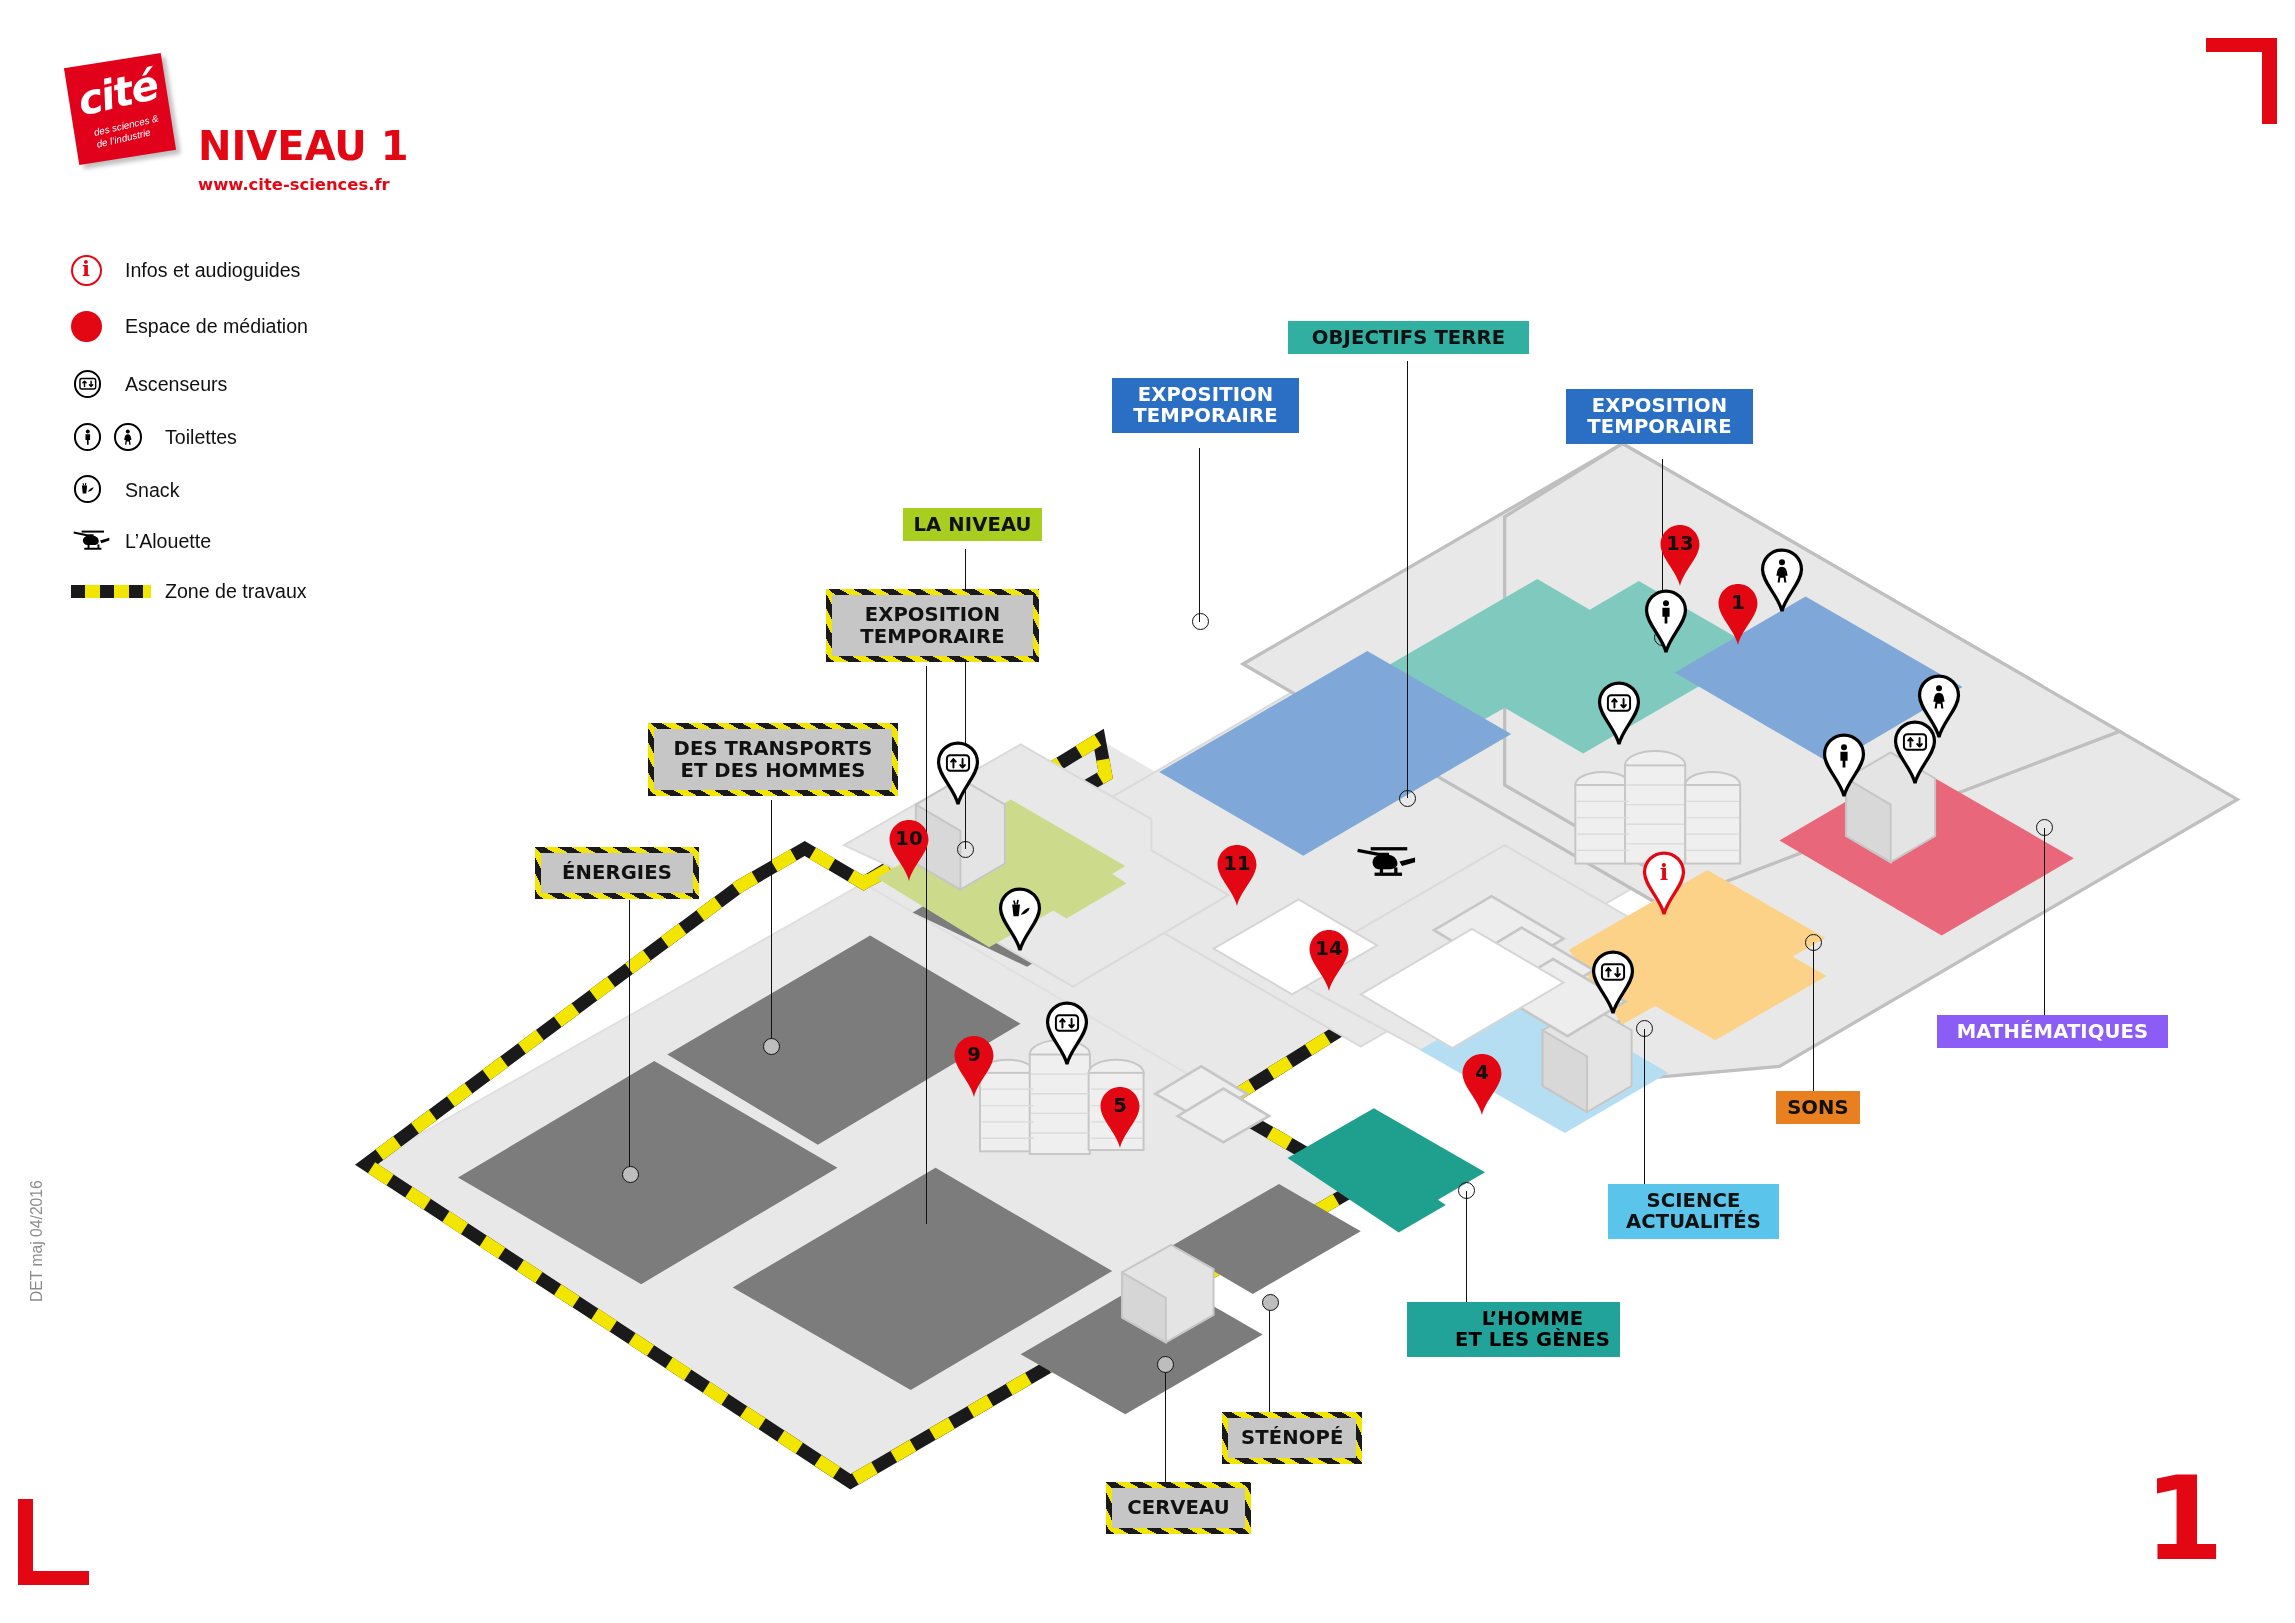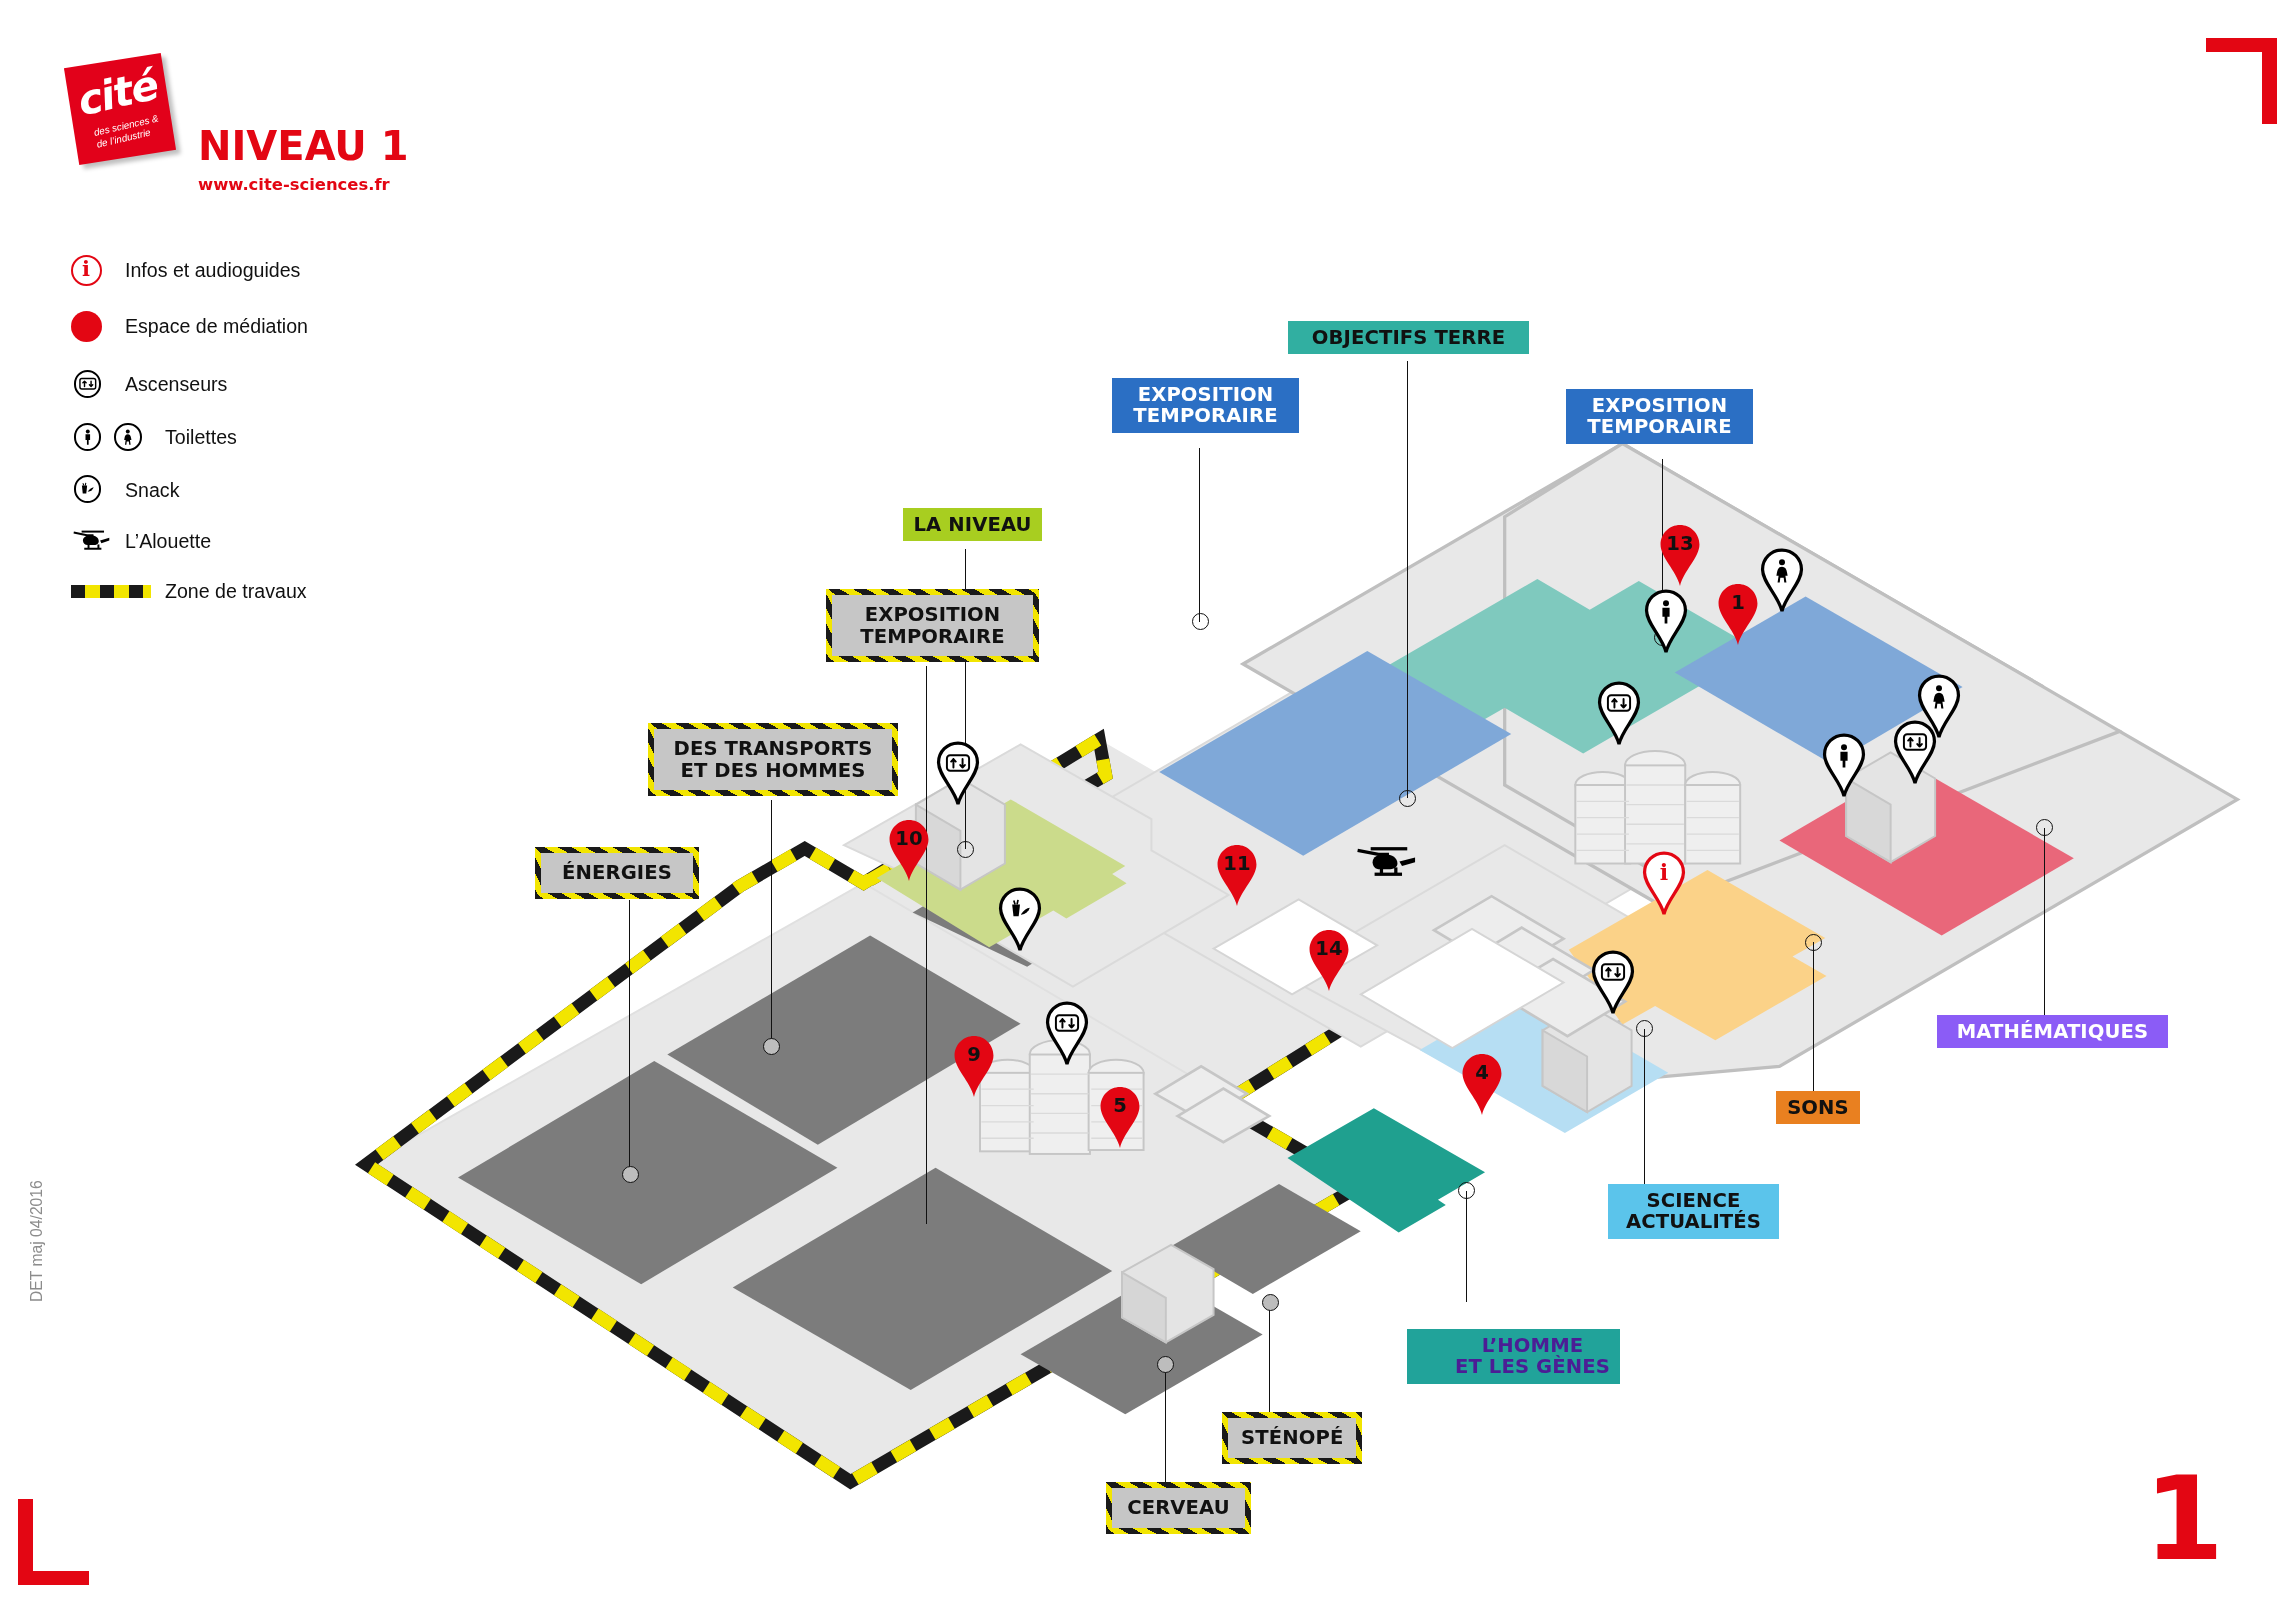--- a/index.html
+++ b/index.html
@@ -322,21 +322,21 @@
       <div class="mlabel lab-color" style="left: 1937px; top: 1015px; min-width: 231px; background: #8b5cf6; color: rgb(255, 255, 255);">MATHÉMATIQUES</div>
       <div class="lead" style="left: 1813px; top: 942px; height: 149px;"></div>
       <div class="leadpt" style="left: 1805px; top: 934px;"></div>
       <div class="mlabel lab-color" style="left: 1776px; top: 1091px; min-width: 84px; background: rgb(233, 128, 32); color: rgb(17, 17, 17);">SONS</div>
       <div class="lead" style="left: 1644px; top: 1029px; height: 156px;"></div>
       <div class="leadpt" style="left: 1636px; top: 1020px;"></div>
       <div class="mlabel lab-color" style="left: 1608px; top: 1184px; min-width: 171px; background: rgb(91, 196, 235); color: rgb(17, 17, 17);">SCIENCE
 ACTUALITÉS</div>
       <div class="lead" style="left: 1466px; top: 1191px; height: 111px;"></div>
       <div class="leadpt" style="left: 1458px; top: 1182px;"></div>
-      <div class="mlabel lab-color" style="left: 1407px; top: 1329px; min-width: 175px; background: rgb(33, 163, 154); color: #4c1d95; padding-left: 48px;">L’HOMME
+      <div class="mlabel lab-color" style="left: 1407px; top: 1302px; min-width: 175px; background: rgb(33, 163, 154); color: #000000; padding-left: 48px;">L’HOMME
 ET LES GÈNES</div>
       <div class="lead" style="left: 926px; top: 666px; height: 558px;"></div>
       <div class="mlabel lab-works" style="left: 826px; top: 589px; min-width: 213px;">EXPOSITION
 TEMPORAIRE</div>
       <div class="lead" style="left: 771px; top: 800px; height: 247px;"></div>
       <div class="leadpt filled" style="left: 763px; top: 1038px;"></div>
       <div class="mlabel lab-works" style="left: 648px; top: 723px; min-width: 250px;">DES TRANSPORTS
 ET DES HOMMES</div>
       <div class="lead" style="left: 629px; top: 900px; height: 275px;"></div>
       <div class="leadpt filled" style="left: 622px; top: 1166px;"></div>

